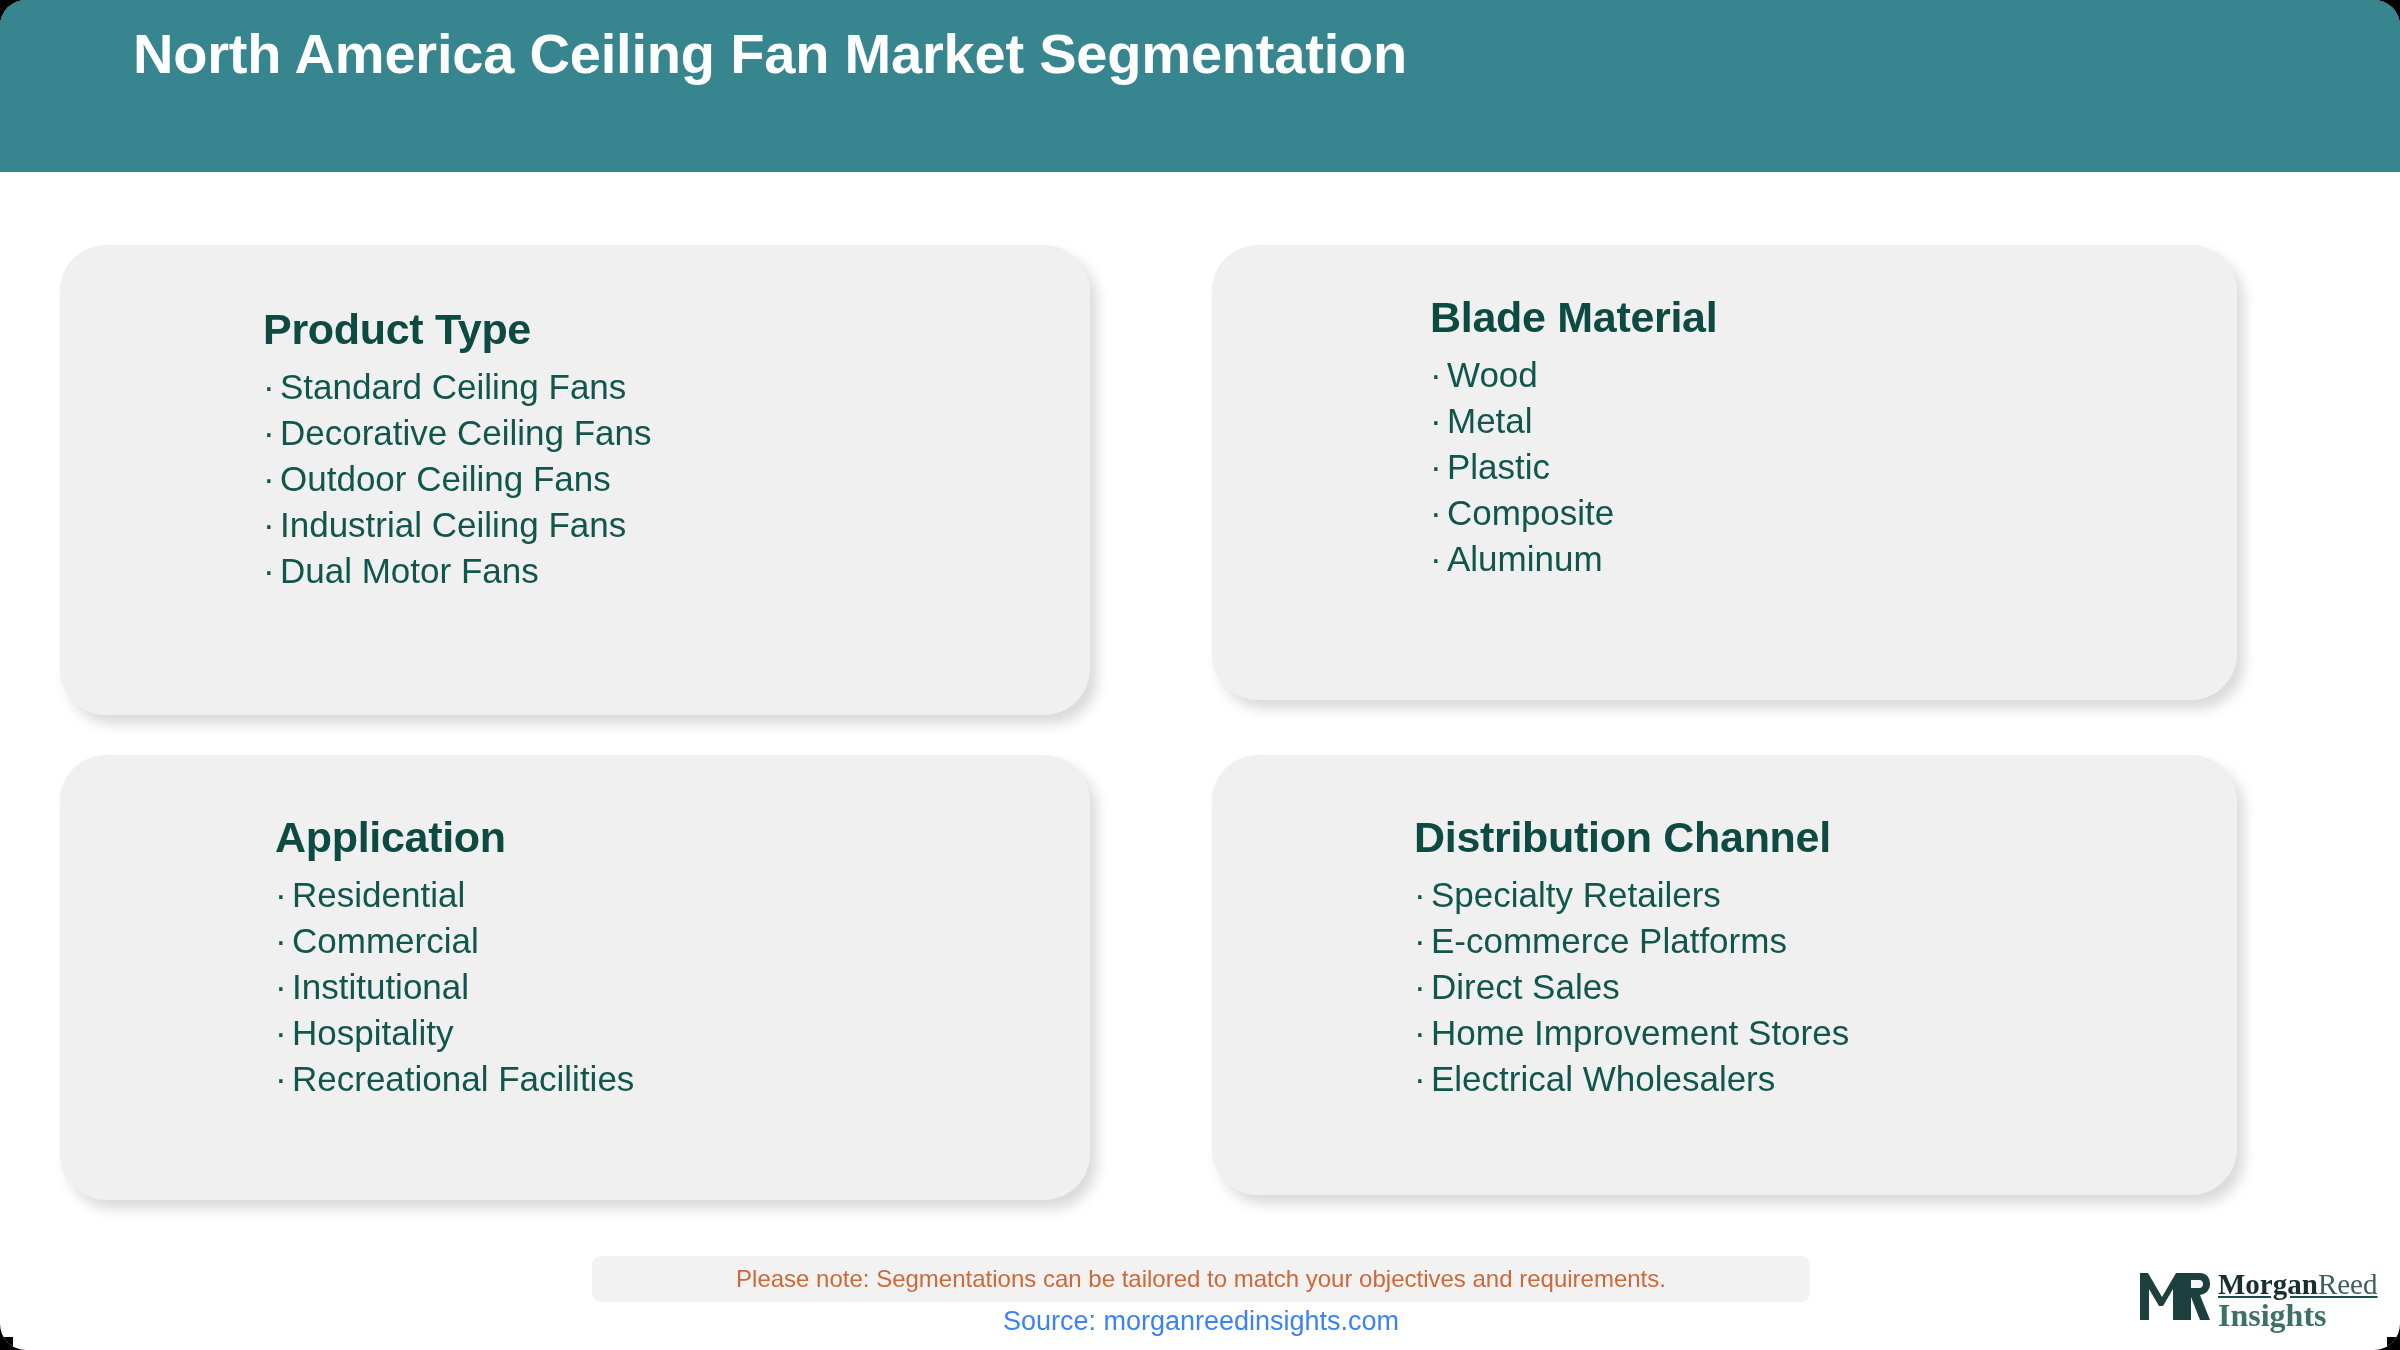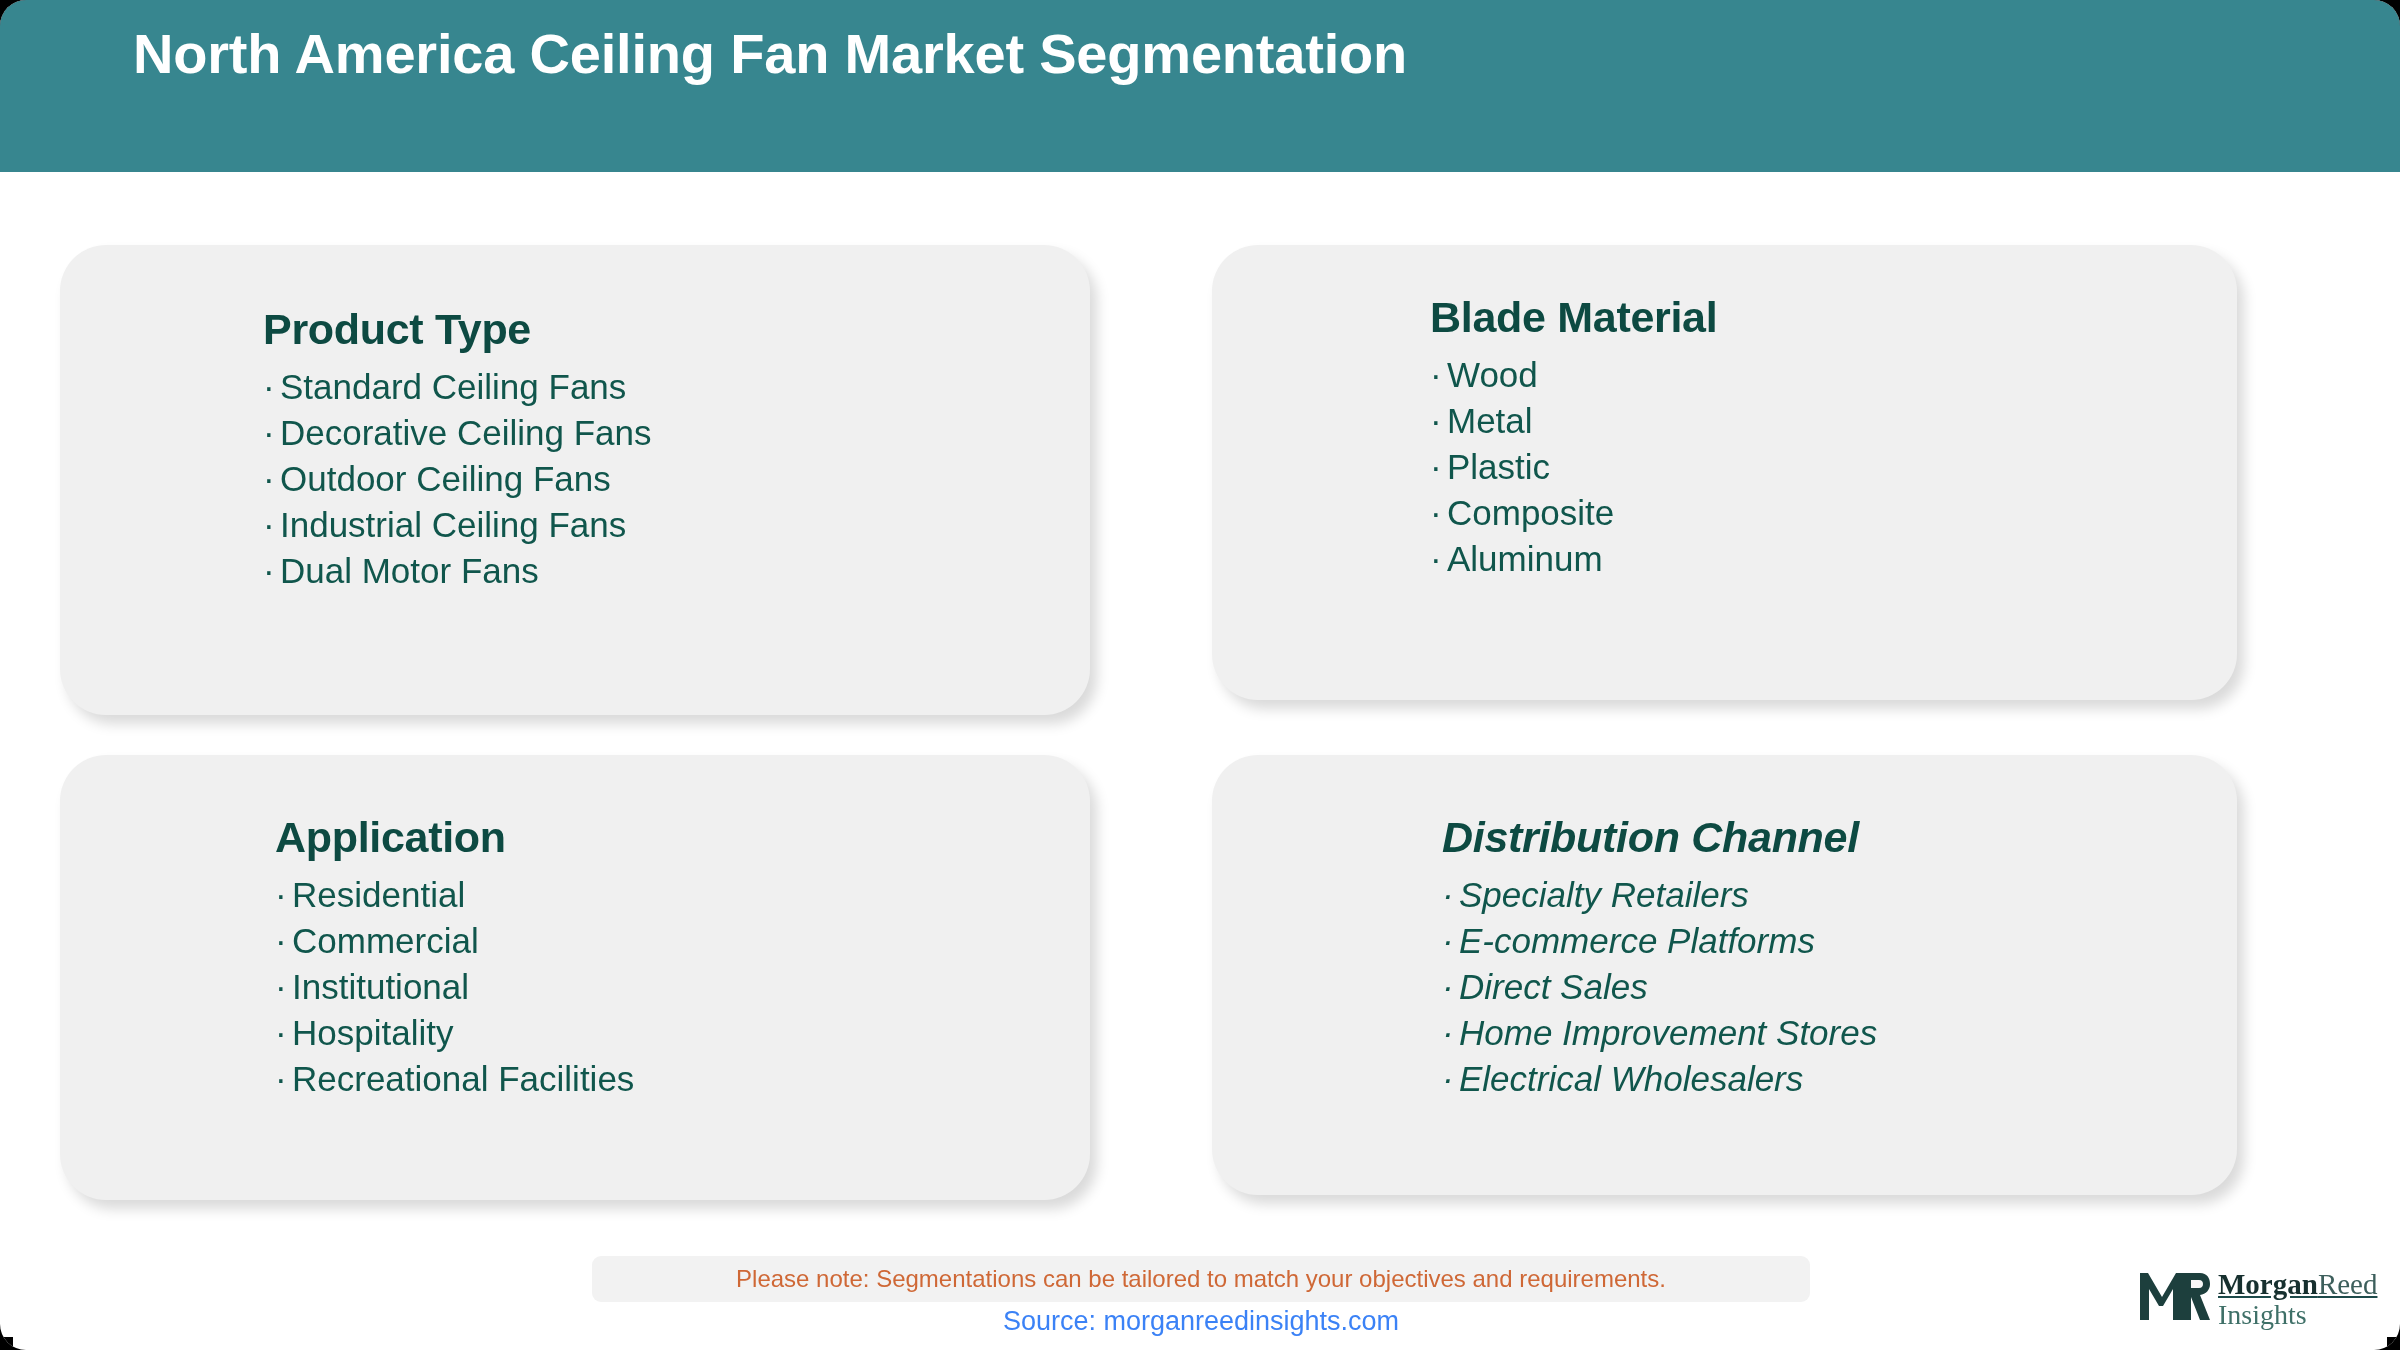--- a/index.html
+++ b/index.html
@@ -59,21 +59,21 @@
   #card-3 { left: 1212px; top: 755px;  width: 1025px; height: 440px; }
 
   .card-inner {
     position: absolute;
     left: 0;
     top: 0;
   }
   #card-0 .card-inner { left: 203px; top: 60px; }
   #card-1 .card-inner { left: 218px; top: 48px; }
   #card-2 .card-inner { left: 203px; top: 58px; margin-left: 12px; }
-  #card-3 .card-inner { left: 230px; top: 58px; font-style: italic; }
+  #card-3 .card-inner { left: 202px; top: 58px; }
 
   .card-title {
     font-size: 43px;
     font-weight: bold;
     color: #0d4a42;
     white-space: nowrap;
     margin: 0 0 10px 0;
     letter-spacing: -0.3px;
     line-height: 1.15;
   }
@@ -156,24 +156,25 @@
     font-size: 29px;
     line-height: 32px;
     color: #1d4a4a;
     white-space: nowrap;
     text-decoration: underline;
   }
   #logo-line1 .strong { font-weight: bold; color: #17302f; }
   #logo-line1 .light  { font-weight: normal; color: #3d5f5c; }
   #logo-line2 {
     font-family: "Liberation Serif", serif;
-    font-size: 28px;
+    font-size: 32px;
     line-height: 30px;
     color: #3f7068;
     white-space: nowrap;
+    font-weight: bold;
   }
 
   
   .corner-dot {
     position: absolute;
     width: 13px;
     height: 13px;
     background: #000000;
   }
   #corner-bl { left: 0; bottom: 0; }

